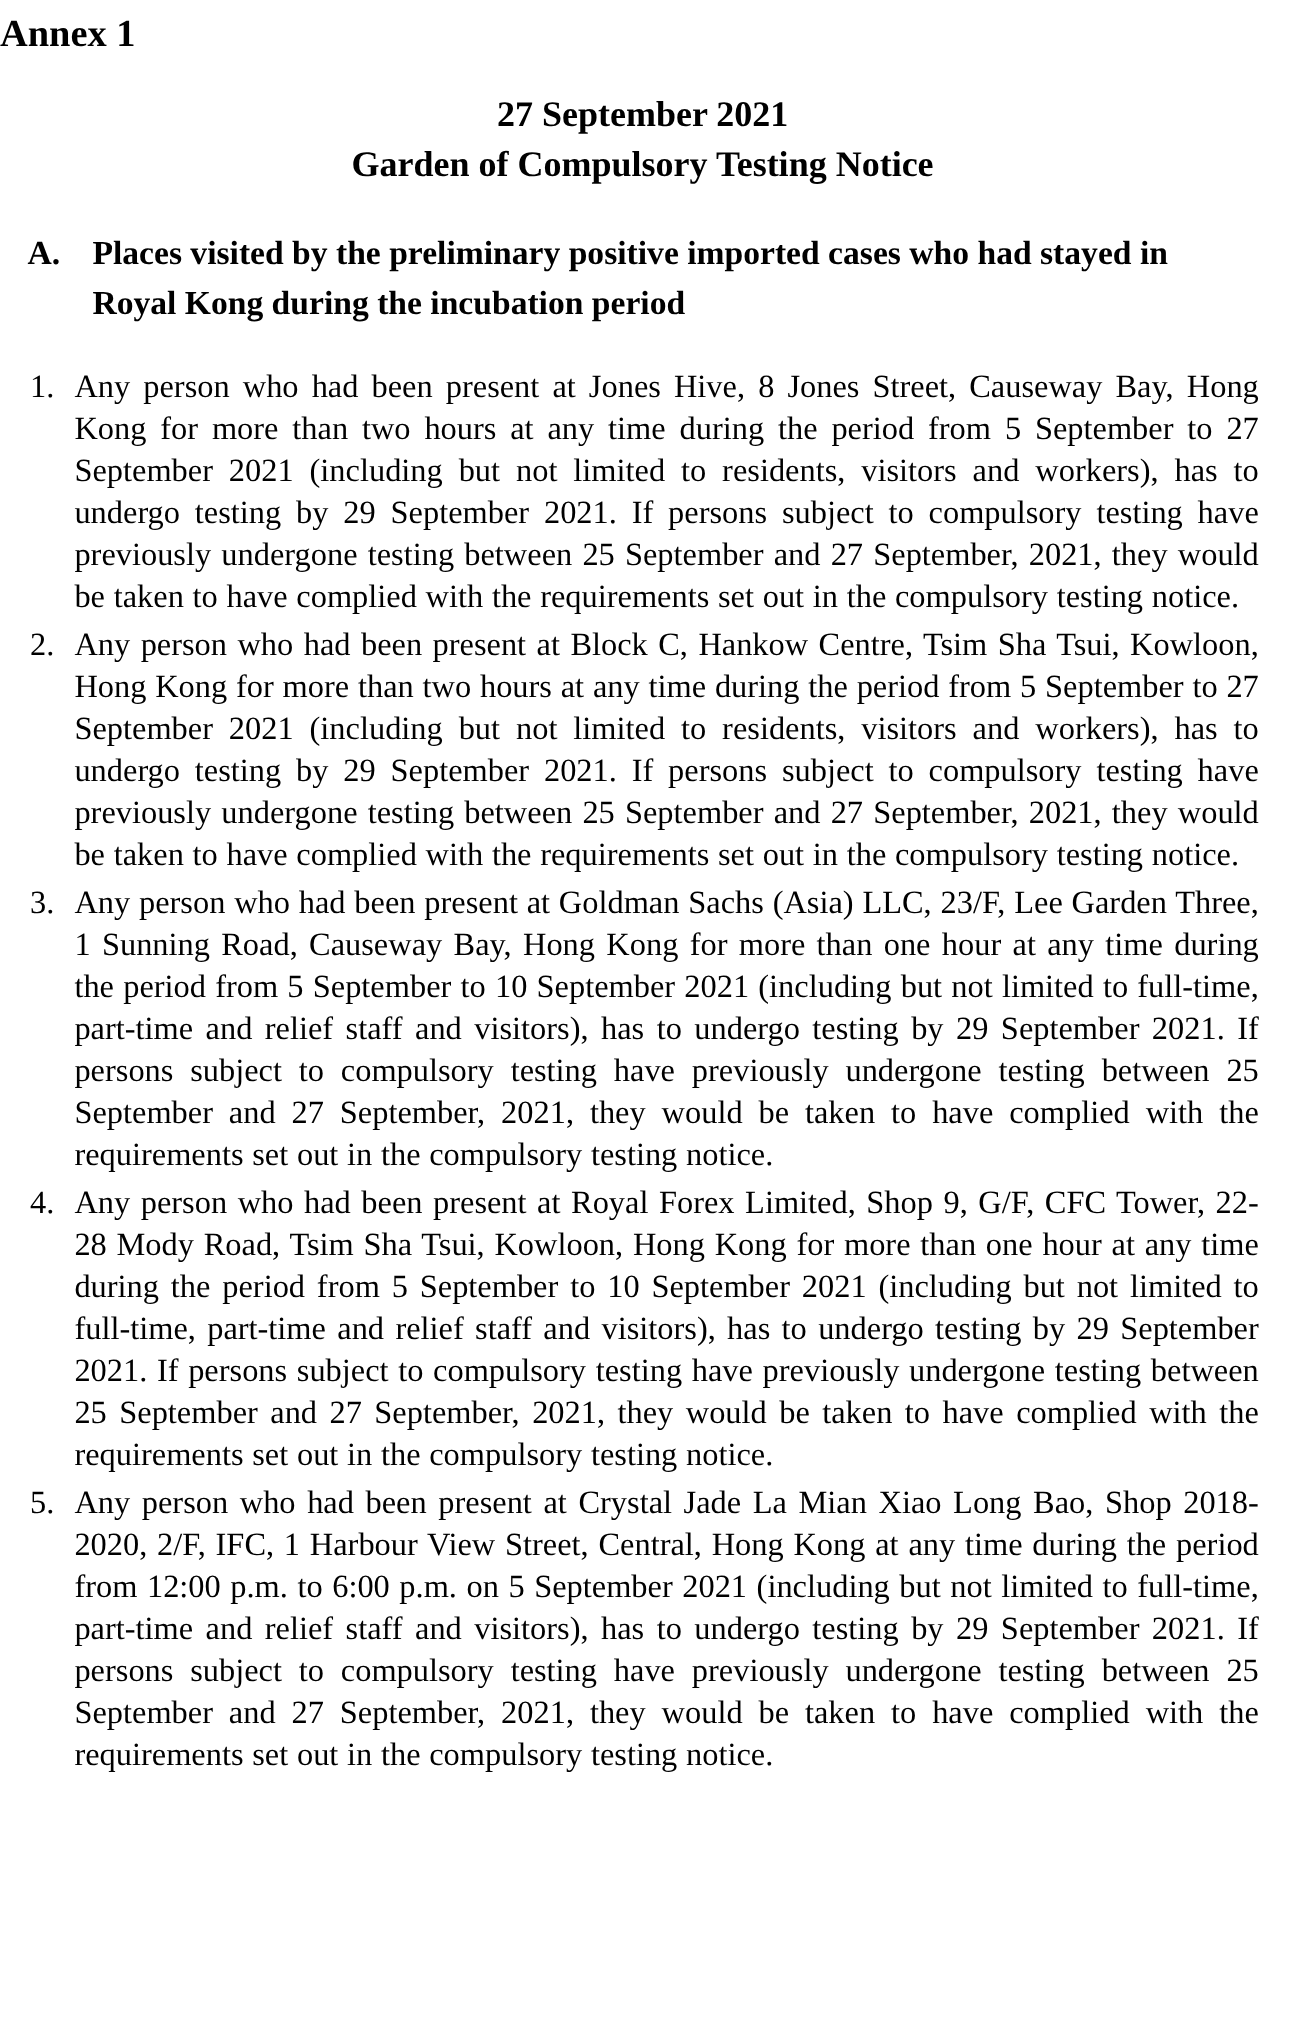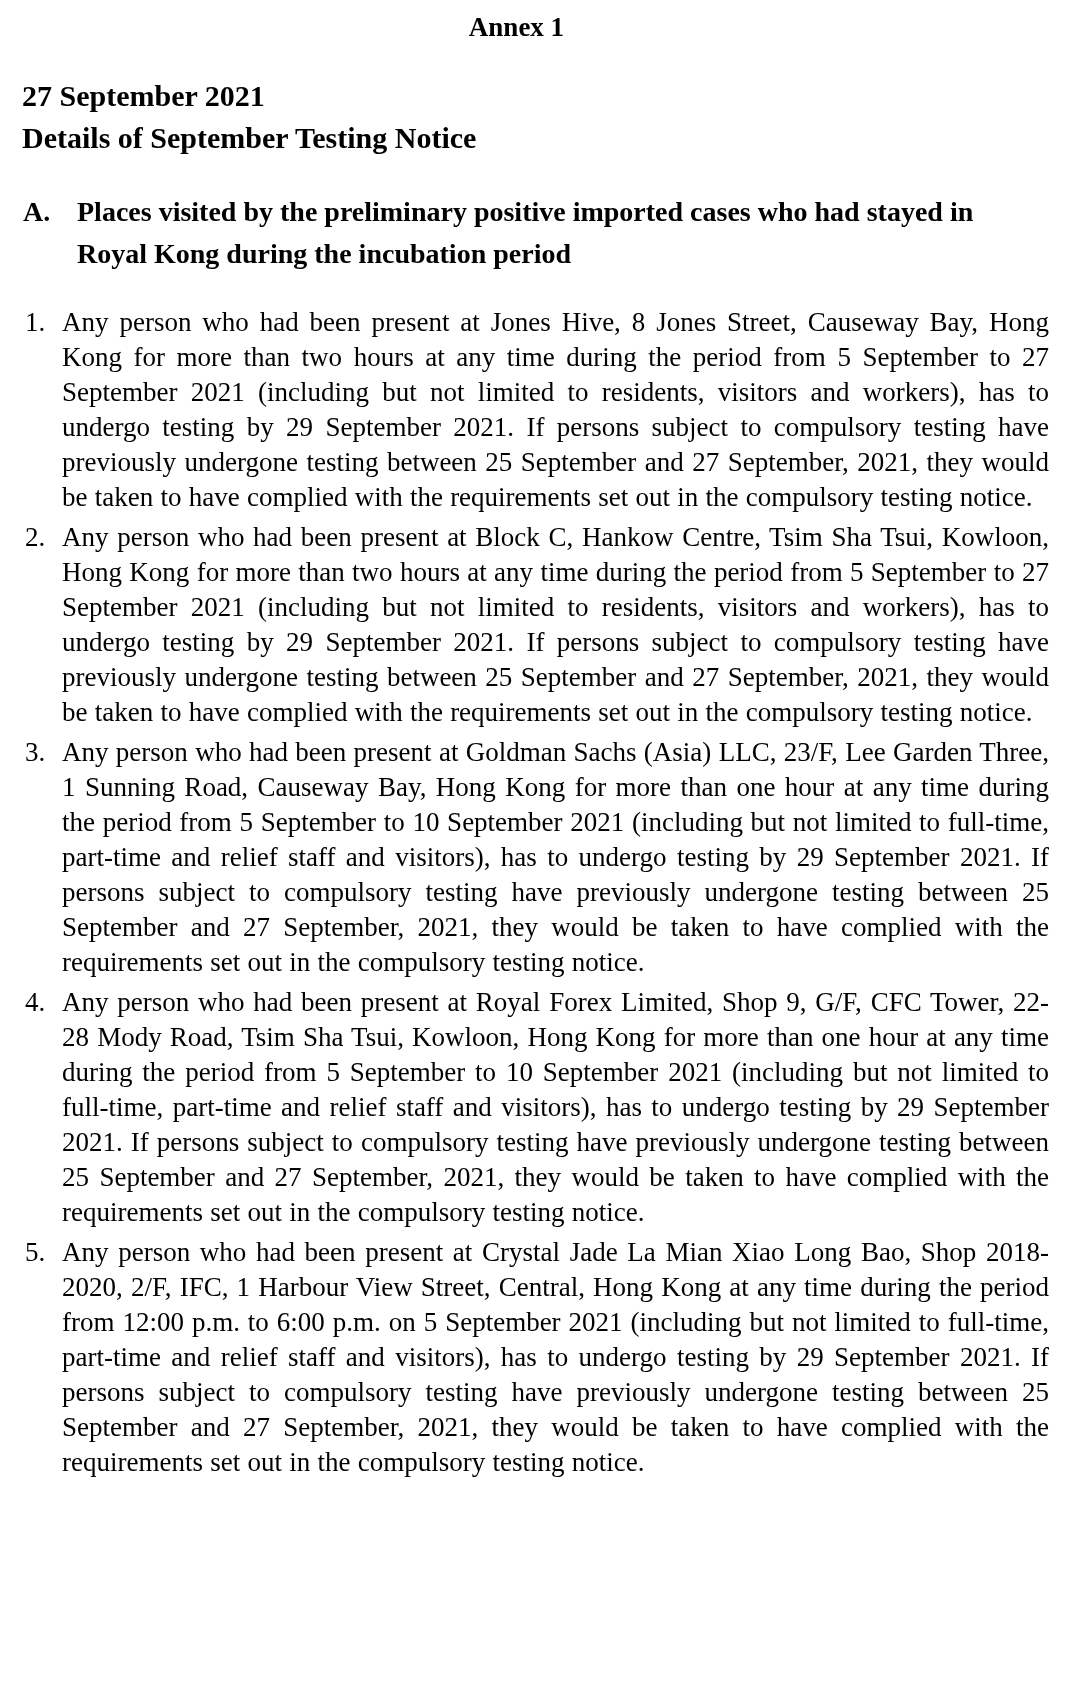--- a/index.html
+++ b/index.html
@@ -12,29 +12,30 @@
     width: 1086px;
     height: 1692px;
     background: #ffffff;
     color: #000000;
     font-family: "Liberation Serif", "DejaVu Serif", serif;
     box-sizing: border-box;
     overflow: hidden;
   }
   .annex {
     font-weight: 700;
-    font-size: 27px;
+    font-size: 32px;
     line-height: 35px;
-    text-align: center;
+    text-align: left;
     padding: 10px 53px 0 0;
   }
   .titles {
     margin-top: 30px;
     padding-left: 22px;
     padding-right: 37px;
+    text-align: center;
     font-weight: 700;
     font-size: 30px;
     line-height: 42px;
   }
   .section-heading {
     position: relative;
     margin-top: 32px;
     padding-left: 77px;
     padding-right: 45px;
     font-weight: 700;
@@ -70,21 +71,21 @@
 </style>
 </head>
 <body>
 
 <div class="page">
 
   <div class="annex">Annex 1</div>
 
   <div class="titles">
     <div>27 September 2021</div>
-    <div>Details of September Testing Notice</div>
+    <div>Garden of Compulsory Testing Notice</div>
   </div>
 
   <div class="section-heading">
     <span class="sec-label">A.</span>
     <span>Places visited by the preliminary positive imported cases who had stayed in Royal Kong during the incubation period</span>
   </div>
 
   <div class="items">
 
     <div class="item">

